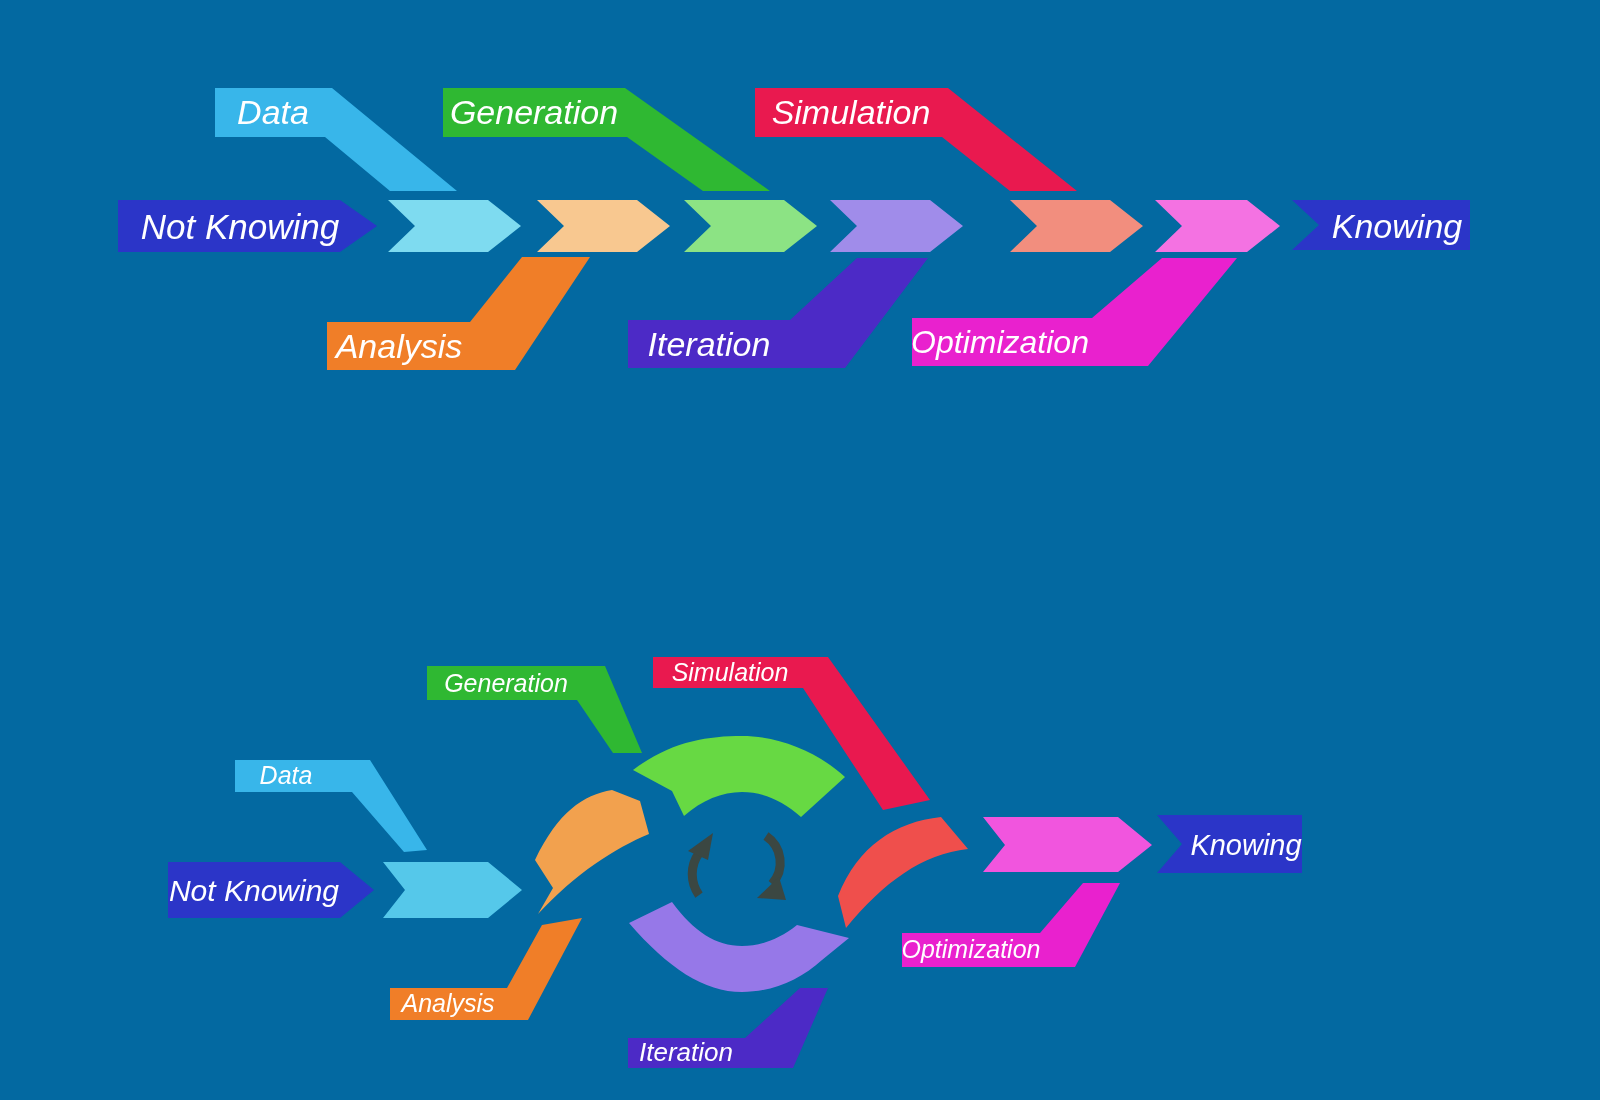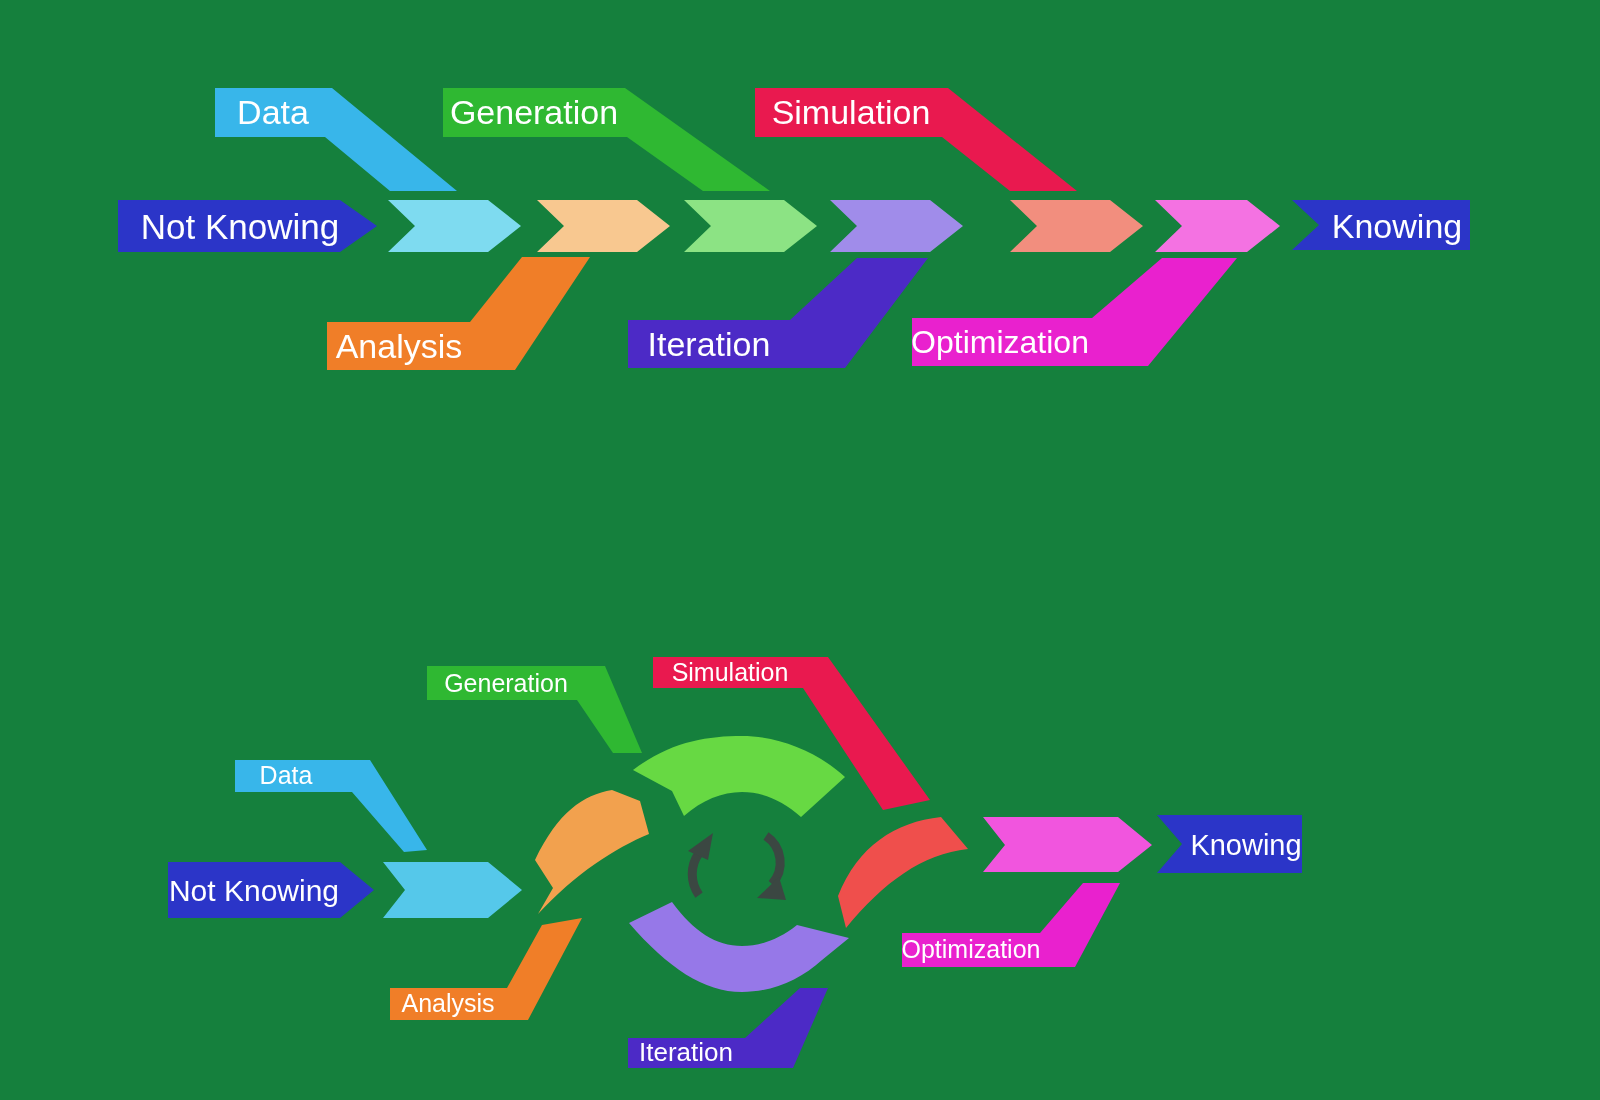--- a/index.html
+++ b/index.html
@@ -7,21 +7,22 @@
     padding: 0;
     background: #ffffff;
     width: 1600px;
     height: 1100px;
     overflow: hidden;
   }
   .stage {
     position: relative;
     width: 1600px;
     height: 1100px;
-    background: #15803d;
+    background: #0369a1;
+    font-style: italic;
   }
   svg {
     display: block;
   }
   text {
     font-family: "Liberation Sans", "DejaVu Sans", sans-serif;
     fill: #ffffff;
     text-anchor: middle;
     font-weight: 400;
   }

